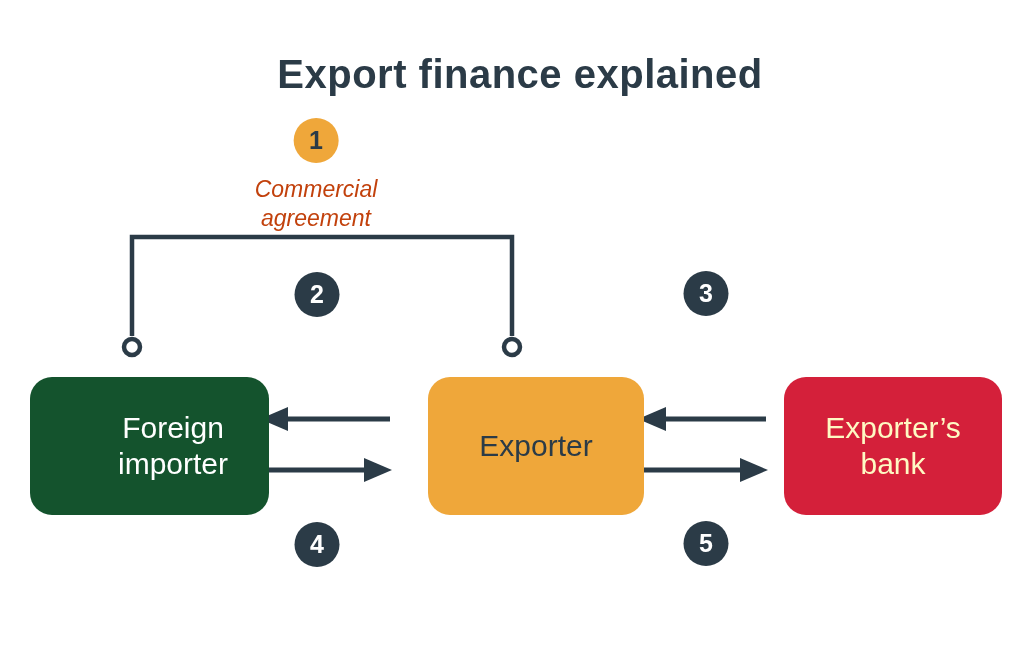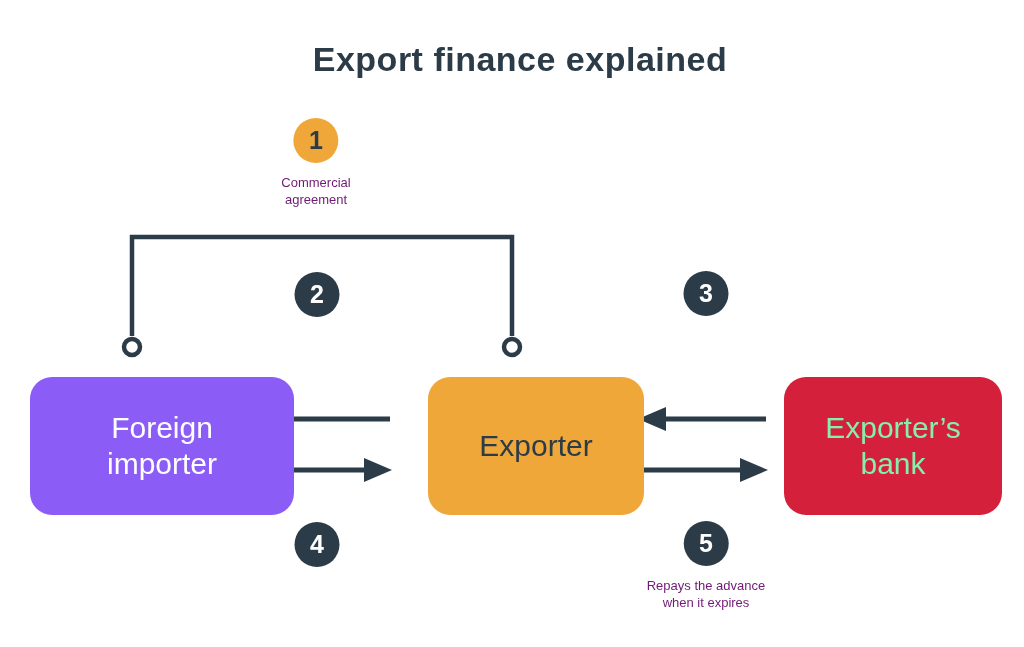--- a/index.html
+++ b/index.html
@@ -8,23 +8,23 @@
     width: 1024px;
     height: 647px;
     background: #ffffff;
     overflow: hidden;
     font-family: "Liberation Sans", sans-serif;
   }
   .title {
     position: absolute;
     left: 16px; right: 0;
     top: 40px;
-    margin: 0;
+    margin: 12px;
     text-align: center;
-    font-size: 34px;
+    font-size: 40px;
     font-weight: bold;
     letter-spacing: 0.5px;
     color: #2b3b47;
   }
   .connector-layer {
     position: absolute;
     left: 0; top: 0;
     width: 1024px; height: 647px;
   }
   .connector-layer .stroke-line {
@@ -50,46 +50,47 @@
     height: 138px;
     border-radius: 22px;
     display: flex;
     align-items: center;
     justify-content: center;
     text-align: center;
     font-size: 30px;
     line-height: 1.2;
     white-space: pre-line;
   }
-  .node-importer { left: 30px;  width: 264px; background: #8b5cf6; color: #ffffff; }
+  .node-importer { left: 30px;  width: 192px; background: #14532d; color: #ffffff; padding-left: 47px; }
   .node-exporter { left: 428px; width: 216px; background: #efa73a; color: #2b3b47; }
-  .node-bank     { left: 784px; width: 218px; background: #d4203a; color: #86efac; }
+  .node-bank     { left: 784px; width: 218px; background: #d4203a; color: #fef9c3; }
   .step {
     position: absolute;
     transform: translateX(-50%);
     display: flex;
     flex-direction: column;
     align-items: center;
     gap: 12px;
   }
   .step-badge {
     width: 45px; height: 45px;
     border-radius: 50%;
     display: flex;
     align-items: center;
     justify-content: center;
     font-size: 25px;
     font-weight: 600;
   }
   .badge-dark   { background: #2b3b47; color: #ffffff; }
   .badge-orange { background: #efa73a; color: #2b3b47; }
   .step-label {
-    font-size: 13px;
+    font-style: italic;
+    font-size: 23px;
     line-height: 1.28;
-    color: #701a75;
+    color: #c2410c;
     text-align: center;
     white-space: pre-line;
   }
   .step-1 { left: 316px; top: 118px; }
   .step-2 { left: 317px; top: 272px; }
   .step-3 { left: 706px; top: 271px; }
   .step-4 { left: 317px; top: 522px; }
   .step-5 { left: 706px; top: 521px; }
 </style>
 </head>
@@ -161,17 +162,15 @@
   <div class="step step-4">
     <div class="step-badge badge-dark">
       <span>4</span>
     </div>
   </div>
 
   <div class="step step-5">
     <div class="step-badge badge-dark">
       <span>5</span>
     </div>
-    <div class="step-label">Repays the advance
-when it expires</div>
   </div>
 
 </div>
 
 </body></html>

